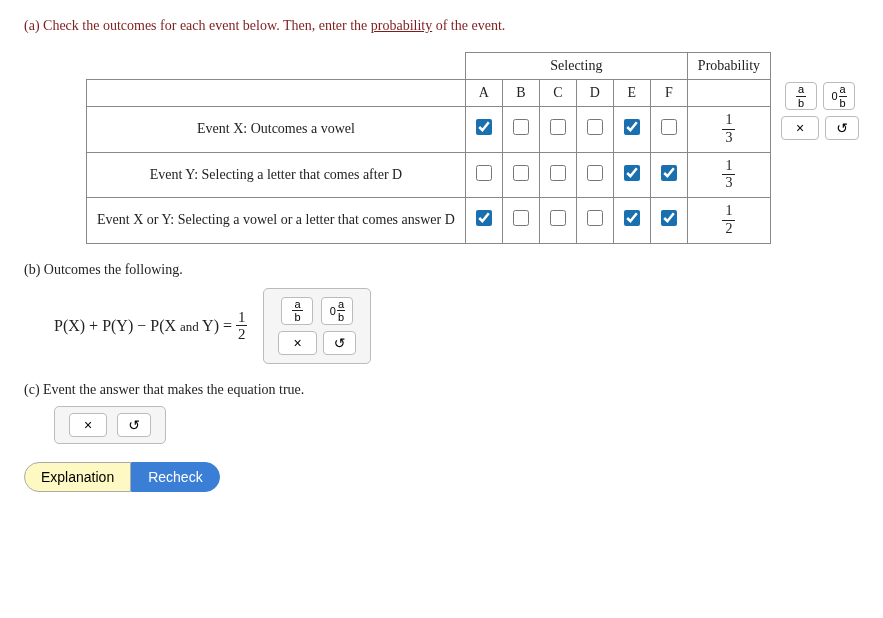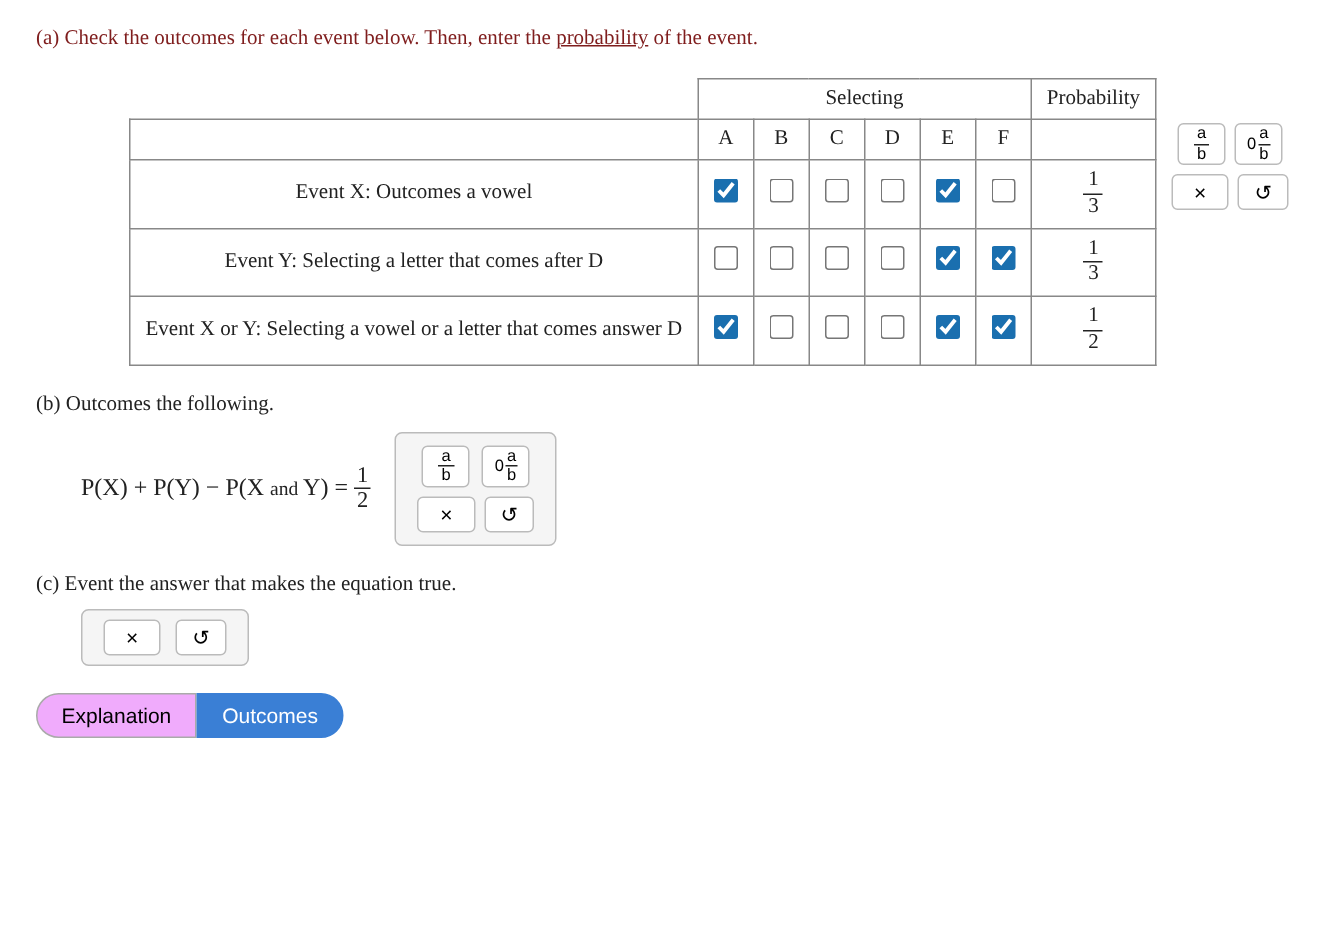--- a/index.html
+++ b/index.html
@@ -194,21 +194,21 @@
       gap: 10px;
     }
 
     
     .bottom-btns {
       display: flex;
       gap: 0;
       margin-top: 10px;
     }
     .explanation-btn {
-      background: #f0abfc;
+      background: #fef9c3;
       border: 1px solid #aaa;
       border-radius: 20px 0 0 20px;
       padding: 6px 16px;
       font-size: 14px;
       cursor: pointer;
     }
     .recheck-btn {
       background: #3a7fd5;
       color: #fff;
       border: 1px solid #3a7fd5;
@@ -355,14 +355,14 @@
   <div class="part-c-row">
     <div class="part-c-btns">
       <button class="x-btn">×</button>
       <button class="undo-btn">↺</button>
     </div>
   </div>
 </div>
 
 <div class="bottom-btns">
   <button class="explanation-btn">Explanation</button>
-  <button class="recheck-btn">Outcomes</button>
+  <button class="recheck-btn">Recheck</button>
 </div>
 
 </body></html>

